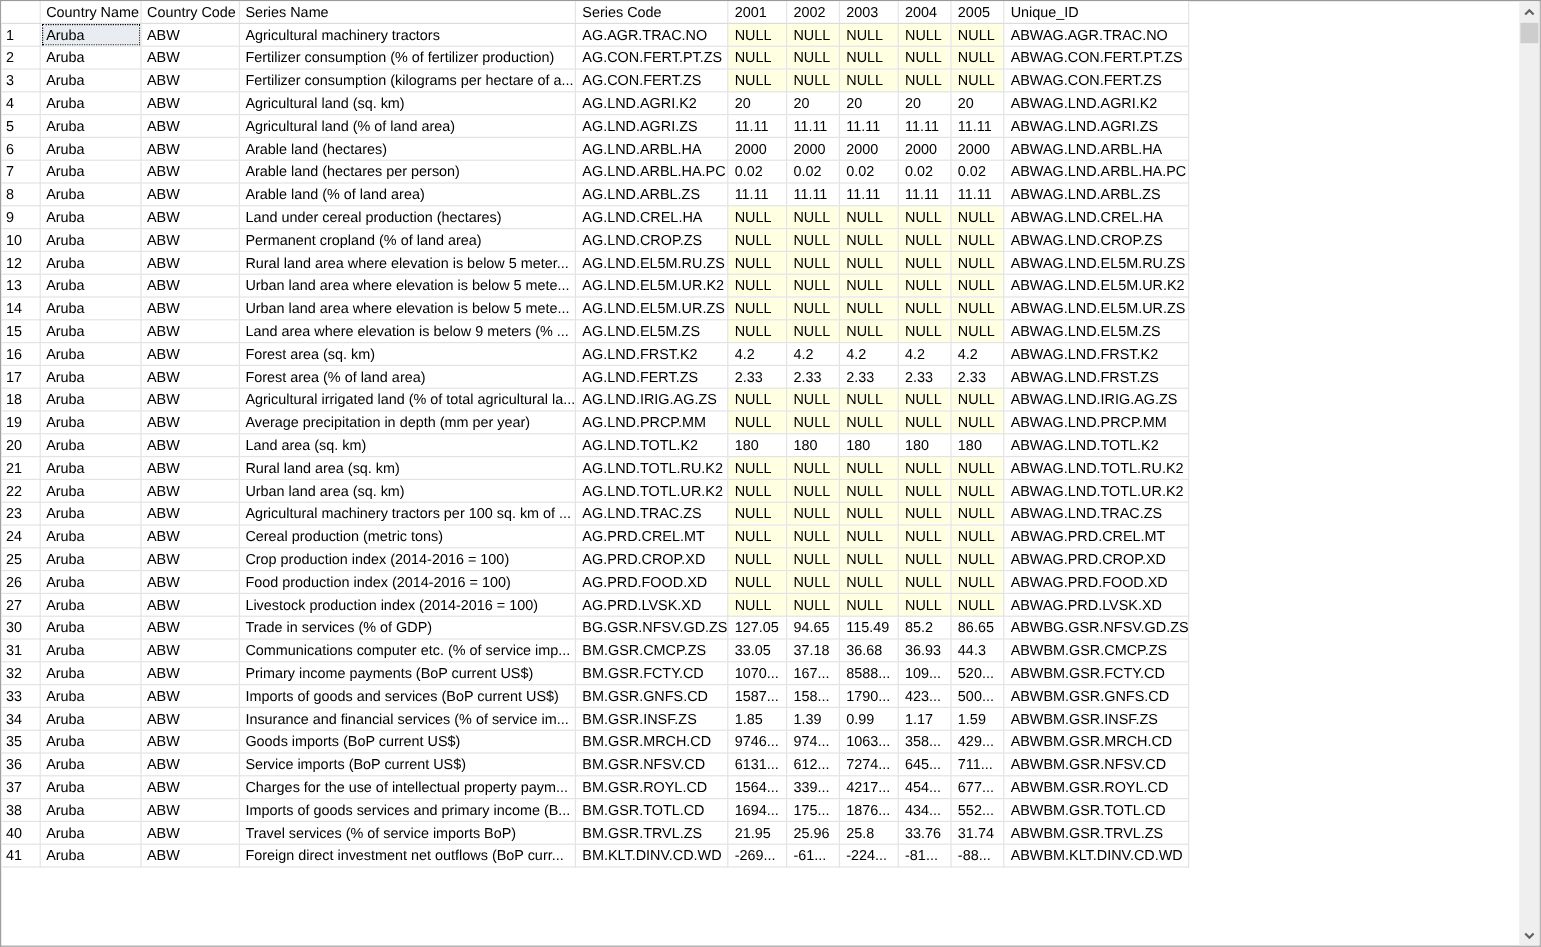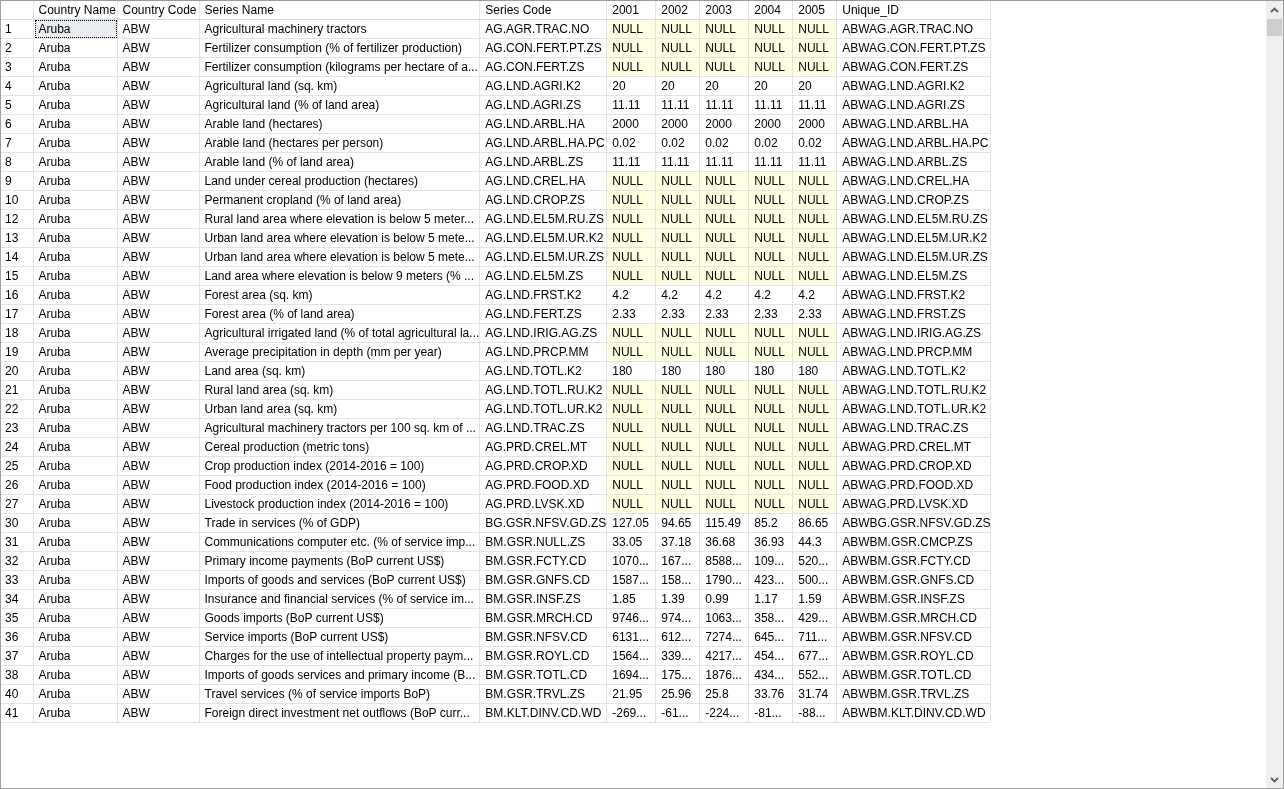--- a/index.html
+++ b/index.html
@@ -412,21 +412,21 @@
             <td>115.49</td>
             <td>85.2</td>
             <td>86.65</td>
             <td>ABWBG.GSR.NFSV.GD.ZS</td>
           </tr>
           <tr>
             <td class="rn">31</td>
             <td>Aruba</td>
             <td>ABW</td>
             <td>Communications computer etc. (% of service imp...</td>
-            <td>BM.GSR.NULL.ZS</td>
+            <td>BM.GSR.CMCP.ZS</td>
             <td>33.05</td>
             <td>37.18</td>
             <td>36.68</td>
             <td>36.93</td>
             <td>44.3</td>
             <td>ABWBM.GSR.CMCP.ZS</td>
           </tr>
           <tr>
             <td class="rn">32</td>
             <td>Aruba</td>

